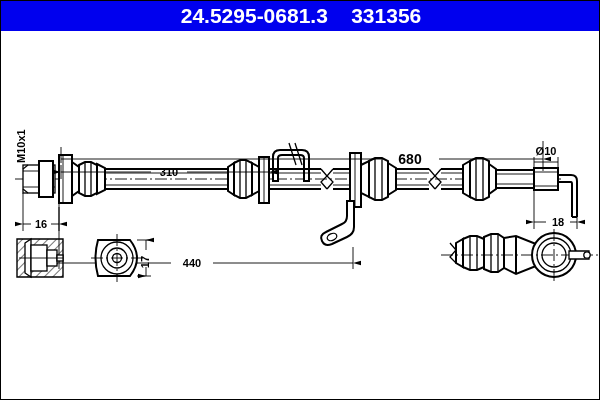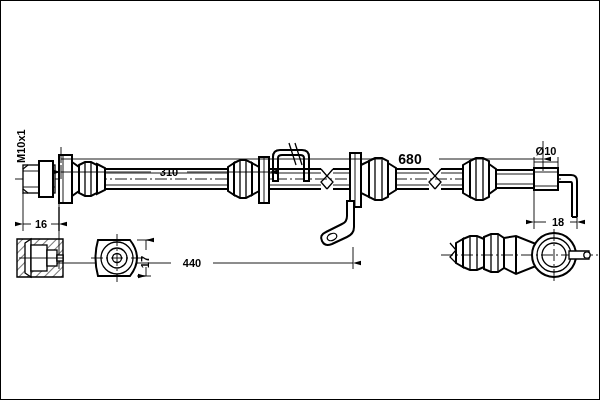--- a/index.html
+++ b/index.html
@@ -68,20 +68,23 @@
     stroke-width: 0.9;
     fill: none;
     stroke-dasharray: 12 3 2 3;
   }
 </style>
 </head>
 <body>
 
 <div id="page">
 
+  <div id="titlebar">
+    <span class="title-text">24.5295-0681.3    331356</span>
+  </div>
 
   <div id="drawing">
     <svg width="600" height="369" viewBox="0 0 600 369" xmlns="http://www.w3.org/2000/svg">
 
       <defs>
         <marker id="arrL" markerWidth="9" markerHeight="7" refX="8" refY="3.5" orient="auto" markerUnits="userSpaceOnUse">
           <path d="M8,3.5 L0,1.2 L0,5.8 Z" fill="#000000"></path>
         </marker>
         <marker id="arrR" markerWidth="9" markerHeight="7" refX="1" refY="3.5" orient="auto" markerUnits="userSpaceOnUse">
           <path d="M1,3.5 L9,1.2 L9,5.8 Z" fill="#000000"></path>

